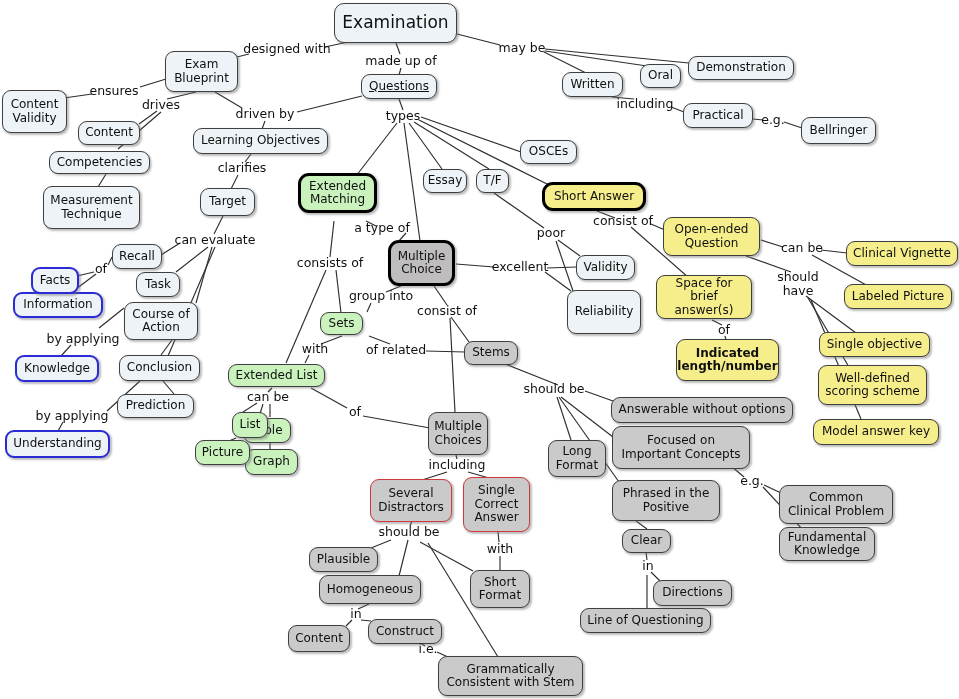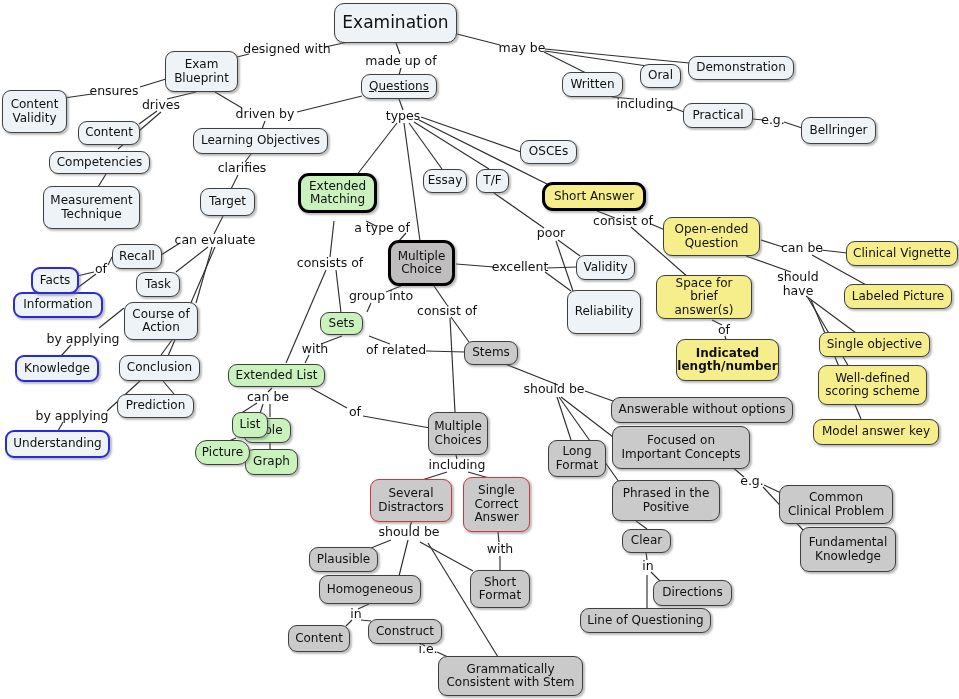--- a/index.html
+++ b/index.html
@@ -172,21 +172,21 @@
       <div class="node blue" style="left: 31px; top: 267px; width: 48px; height: 27px;">Facts</div>
       <div class="node blue" style="left: 15px; top: 355px; width: 84px; height: 27px;">Knowledge</div>
       <div class="node blue" style="left: 5px; top: 430px; width: 105px; height: 28px;">Understanding</div>
       <div class="node greenbold" style="left: 298px; top: 173px; width: 79px; height: 40px;">Extended
 Matching</div>
       <div class="node green" style="left: 320px; top: 312px; width: 43px; height: 23px;">Sets</div>
       <div class="node green" style="left: 228px; top: 364px; width: 97px; height: 23px;">Extended List</div>
       <div class="node green" style="left: 243px; top: 418px; width: 48px; height: 25px;">Table</div>
       <div class="node green" style="left: 207px; top: 412px; width: 36px; height: 26px; margin-left: 25px;">List</div>
       <div class="node green" style="left: 245px; top: 449px; width: 53px; height: 26px;">Graph</div>
-      <div class="node green" style="left: 195px; top: 440px; width: 55px; height: 25px; border-radius: 12px;">Picture</div>
+      <div class="node green" style="left: 195px; top: 440px; width: 55px; height: 25px;">Picture</div>
       <div class="node yellowbold" style="left: 542px; top: 182px; width: 104px; height: 29px;">Short Answer</div>
       <div class="node yellow" style="left: 663px; top: 217px; width: 97px; height: 39px;">Open-ended
 Question</div>
       <div class="node yellow" style="left: 656px; top: 275px; width: 96px; height: 44px;">Space for
 brief answer(s)</div>
       <div class="node yellow" style="left: 676px; top: 339px; width: 103px; height: 42px; font-weight: bold;">Indicated
 length/number</div>
       <div class="node yellow" style="left: 846px; top: 241px; width: 112px; height: 25px;">Clinical Vignette</div>
       <div class="node yellow" style="left: 844px; top: 284px; width: 108px; height: 25px;">Labeled Picture</div>
       <div class="node yellow" style="left: 819px; top: 332px; width: 111px; height: 25px; border-radius: 8px;">Single objective</div>
@@ -200,21 +200,21 @@
 Choices</div>
       <div class="node gray" style="left: 611px; top: 397px; width: 182px; height: 26px;">Answerable without options</div>
       <div class="node gray" style="left: 612px; top: 426px; width: 138px; height: 43px;">Focused on
 Important Concepts</div>
       <div class="node gray" style="left: 548px; top: 440px; width: 58px; height: 37px;">Long
 Format</div>
       <div class="node gray" style="left: 612px; top: 480px; width: 108px; height: 41px;">Phrased in the
 Positive</div>
       <div class="node gray" style="left: 779px; top: 485px; width: 114px; height: 39px;">Common
 Clinical Problem</div>
-      <div class="node gray" style="left: 800px; top: 527px; width: 96px; height: 45px;">Fundamental
+      <div class="node gray" style="left: 779px; top: 527px; width: 96px; height: 34px;">Fundamental
 Knowledge</div>
       <div class="node gray" style="left: 622px; top: 529px; width: 49px; height: 24px;">Clear</div>
       <div class="node gray" style="left: 653px; top: 580px; width: 79px; height: 26px;">Directions</div>
       <div class="node gray" style="left: 580px; top: 608px; width: 131px; height: 25px;">Line of Questioning</div>
       <div class="node gray" style="left: 309px; top: 547px; width: 69px; height: 25px; border-radius: 9px;">Plausible</div>
       <div class="node gray" style="left: 319px; top: 575px; width: 102px; height: 29px;">Homogeneous</div>
       <div class="node gray" style="left: 288px; top: 625px; width: 62px; height: 27px;">Content</div>
       <div class="node gray" style="left: 368px; top: 619px; width: 74px; height: 25px;">Construct</div>
       <div class="node gray" style="left: 438px; top: 656px; width: 145px; height: 40px;">Grammatically
 Consistent with Stem</div>

